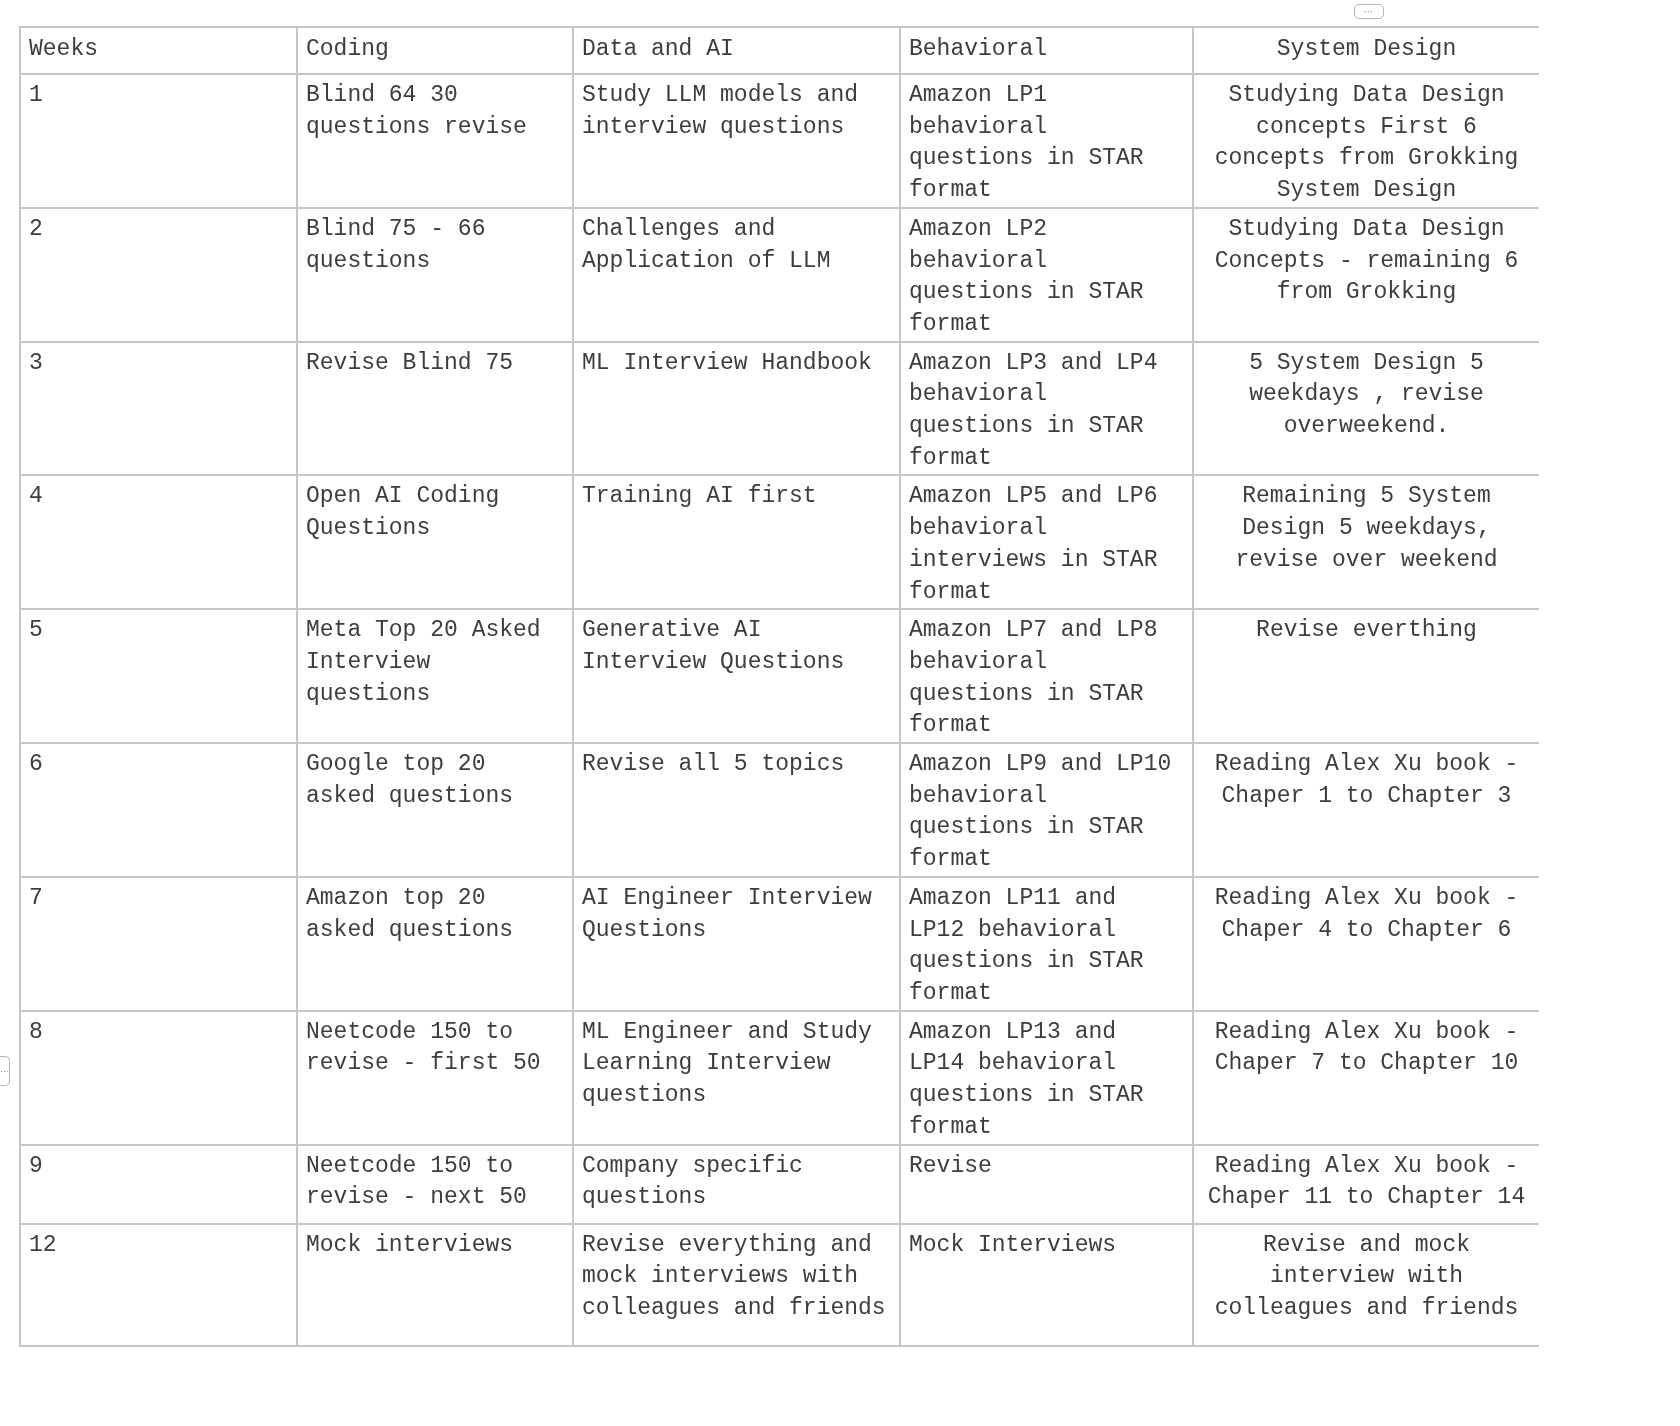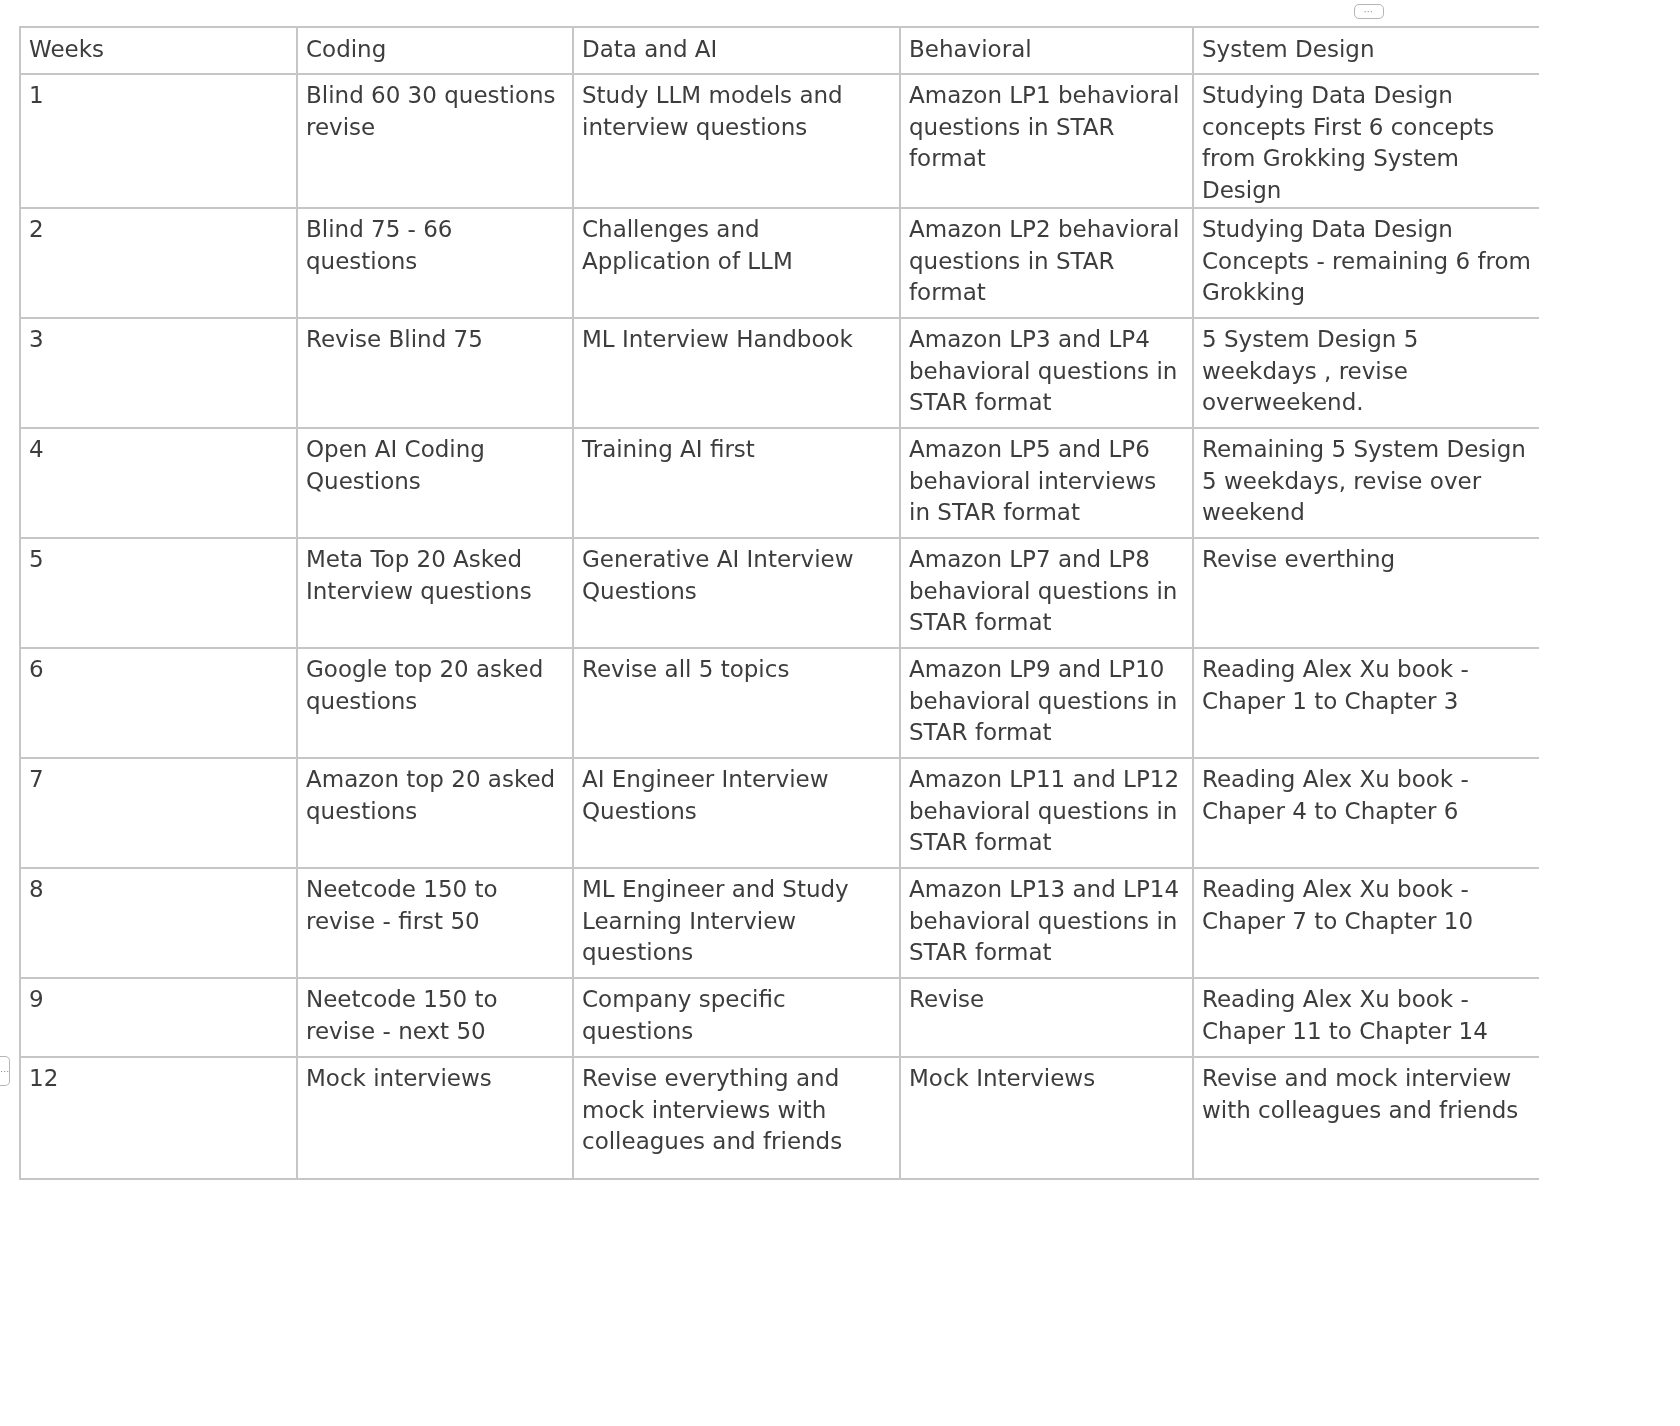--- a/index.html
+++ b/index.html
@@ -17,35 +17,36 @@
     .row-handle {
       position: absolute; left: 0px; top: 1056px; width: 10px; height: 30px;
       border: 1.5px solid #b5b5b5; border-left: none; border-radius: 0 5px 5px 0; box-sizing: border-box;
       display: flex; align-items: center; justify-content: center;
       color: #9a9a9a; font-size: 9px; line-height: 5px; writing-mode: vertical-rl;
     }
     table.plan {
       position: absolute; left: 19px; top: 26px;
       border-collapse: collapse; table-layout: fixed;
       width: 1519px;
+      font-family: Liberation Mono, monospace;
     }
     table.plan td, table.plan th {
       border: 2px solid #c6c6c6;
       vertical-align: top; text-align: left; font-weight: normal;
       padding: 5px 8px 0 8px;
       font-size: 23px; line-height: 31.7px;
       color: #3d3d3d;
       box-sizing: border-box;
       overflow: hidden;
     }
     table.plan tr.thead th { height: 47px; padding-top: 6px; }
     table.plan tr td { height: 110px; }
     table.plan tr.short td { height: 79px; }
     table.plan tr.last td { height: 122px; }
-    table.plan td:last-child, table.plan th:last-child { border-right: none; }
+    table.plan td:last-child, table.plan th:last-child { border-right: none; text-align: center; }
   </style>
 </head>
 <body>
 
 <div class="more-btn">
   <span>⋯</span>
 </div>
 <div class="row-handle">
   <span>⋮</span>
 </div>
@@ -61,21 +62,21 @@
   <tbody>
       <tr class="thead">
     <th>Weeks</th>
     <th>Coding</th>
     <th>Data and AI</th>
     <th>Behavioral</th>
     <th>System Design</th>
   </tr>
   <tr>
     <td>1</td>
-    <td>Blind 60 30 questions revise</td>
+    <td>Blind 64 30 questions revise</td>
     <td>Study LLM models and interview questions</td>
     <td>Amazon LP1 behavioral questions in STAR format</td>
     <td>Studying Data Design concepts First 6 concepts from Grokking System Design</td>
   </tr>
   <tr>
     <td>2</td>
     <td>Blind 75 - 66 questions</td>
     <td>Challenges and Application of LLM</td>
     <td>Amazon LP2 behavioral questions in STAR format</td>
     <td>Studying Data Design Concepts - remaining 6 from Grokking</td>

